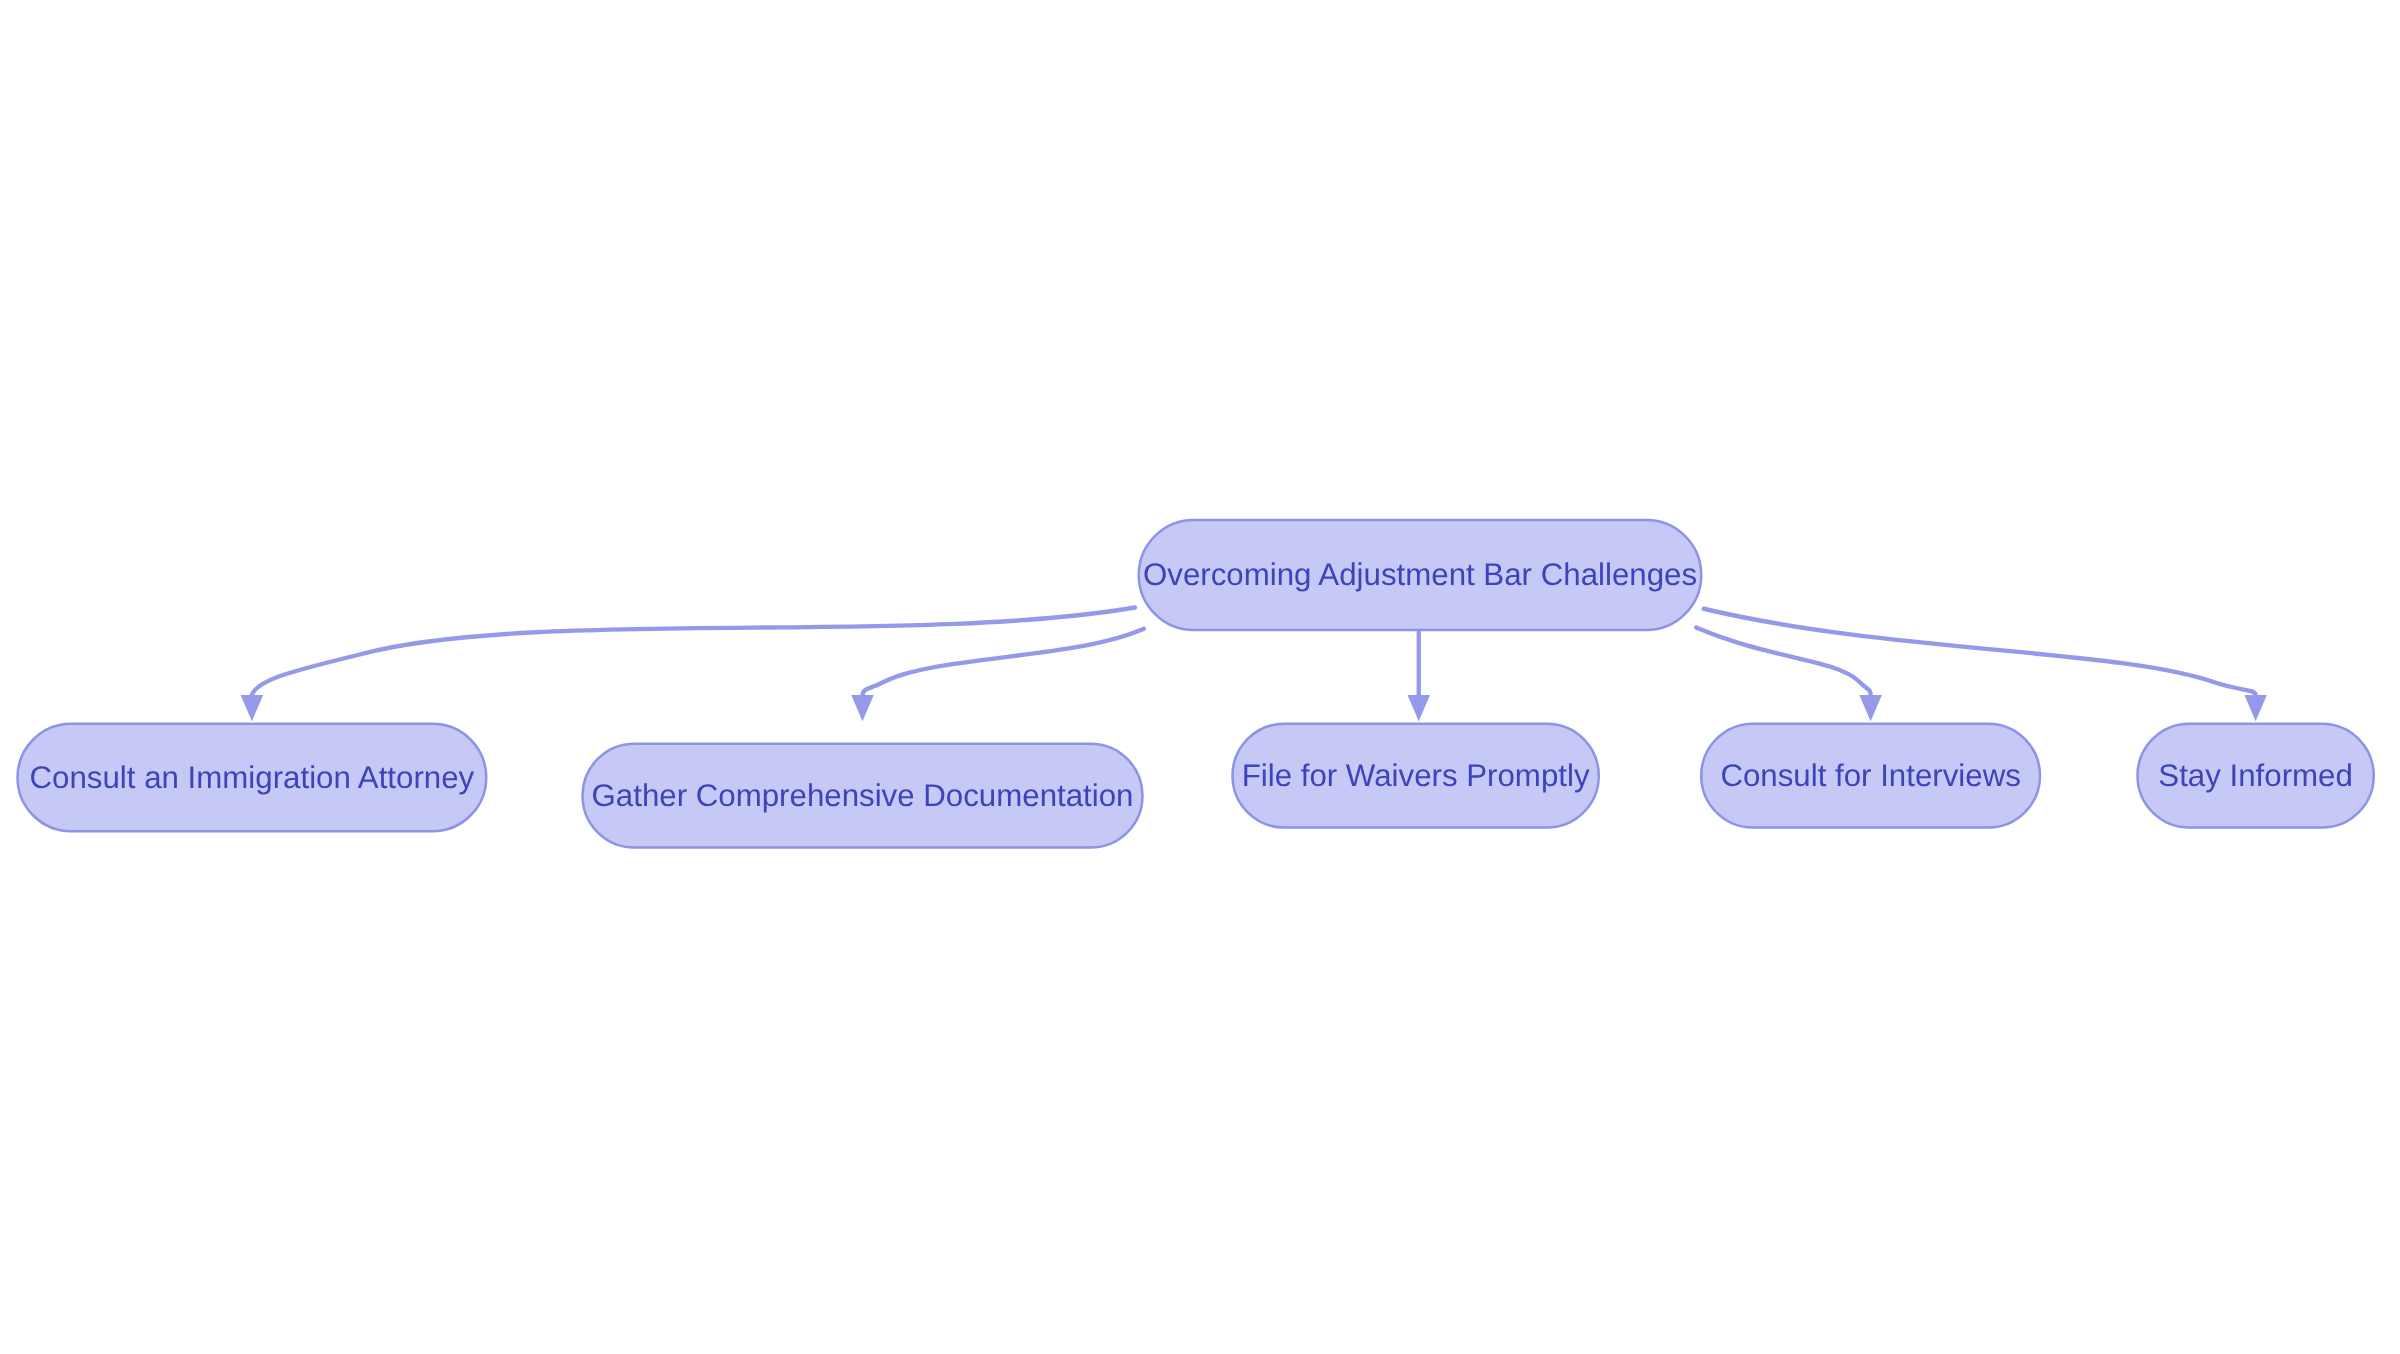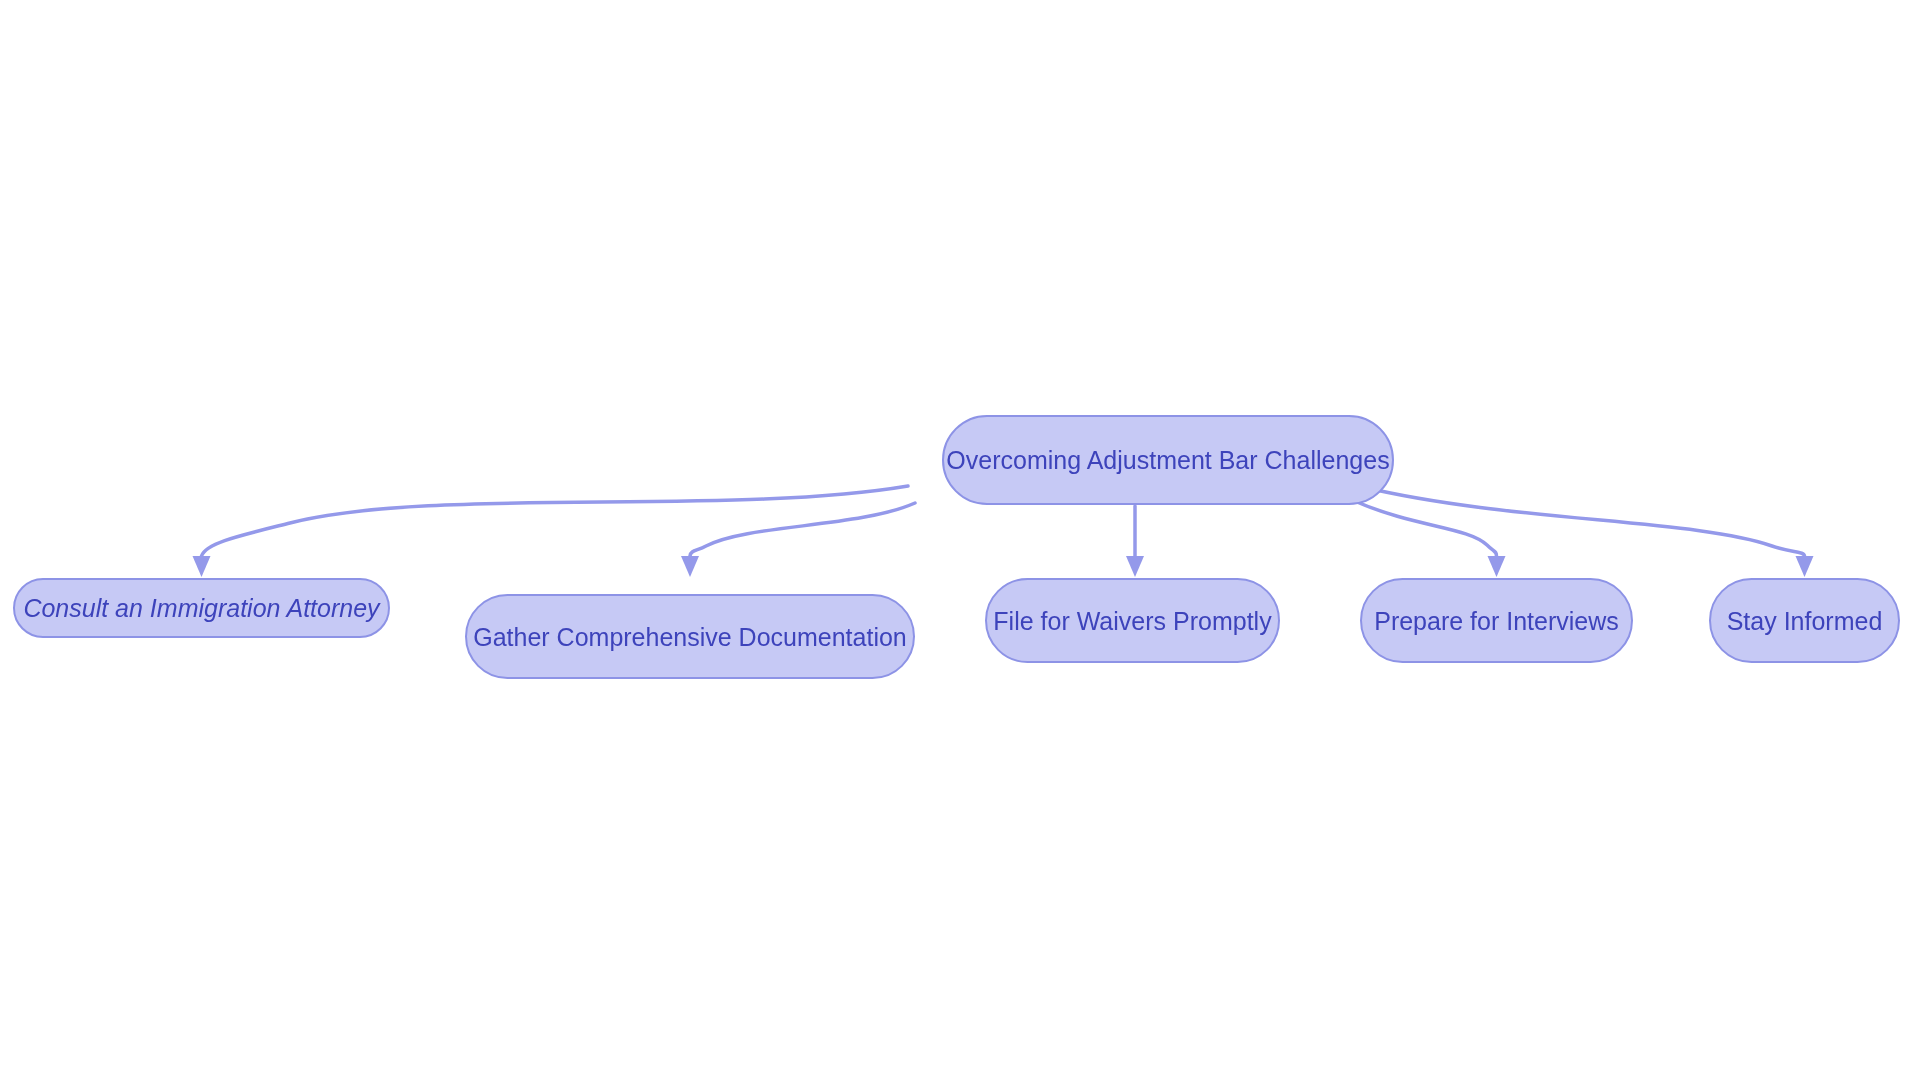--- a/index.html
+++ b/index.html
@@ -44,22 +44,22 @@
     justify-content: center;
     text-align: center;
     background: var(--node-fill);
     border: 2px solid var(--node-border);
     border-radius: 46px;
     color: var(--node-text);
     font-size: 25px;
     line-height: 1.2;
     white-space: nowrap;
   }
-  .node-root   { left: 910px;  top: 415px; width: 452px; height: 90px; margin-left: 32px; }
-  .node-child1 { left: 13px;   top: 578px; width: 377px; height: 60px; font-style: italic; }
+  .node-root   { left: 910px;  top: 415px; width: 452px; height: 90px; }
+  .node-child1 { left: 13px;   top: 578px; width: 377px; height: 88px; }
   .node-child2 { left: 465px;  top: 578px; width: 450px; height: 85px; margin-top: 16px; }
   .node-child3 { left: 985px;  top: 578px; width: 295px; height: 85px; }
   .node-child4 { left: 1360px; top: 578px; width: 273px; height: 85px; }
   .node-child5 { left: 1709px; top: 578px; width: 191px; height: 85px; text-align: center; }
 </style>
 </head>
 <body>
 
 <div class="canvas">
 
@@ -87,20 +87,20 @@
 
   <div class="node node-child2">
     <span>Gather Comprehensive Documentation</span>
   </div>
 
   <div class="node node-child3">
     <span>File for Waivers Promptly</span>
   </div>
 
   <div class="node node-child4">
-    <span>Prepare for Interviews</span>
+    <span>Consult for Interviews</span>
   </div>
 
   <div class="node node-child5">
     <span>Stay Informed</span>
   </div>
 
 </div>
 
 </body></html>

